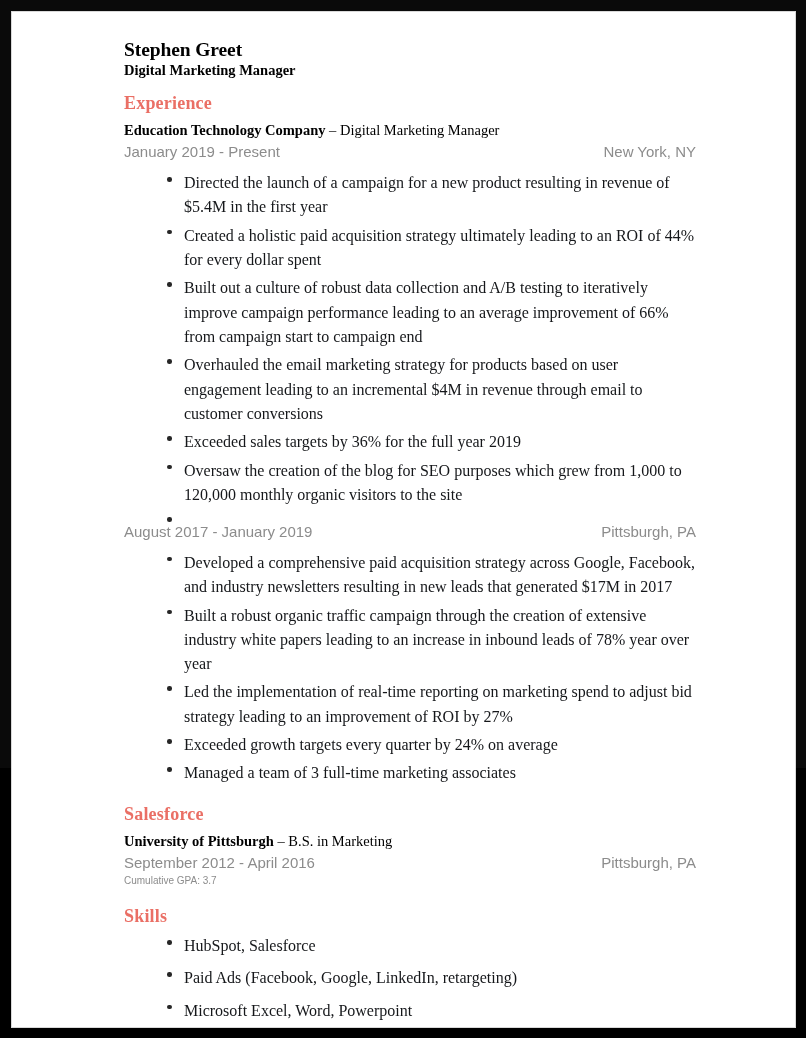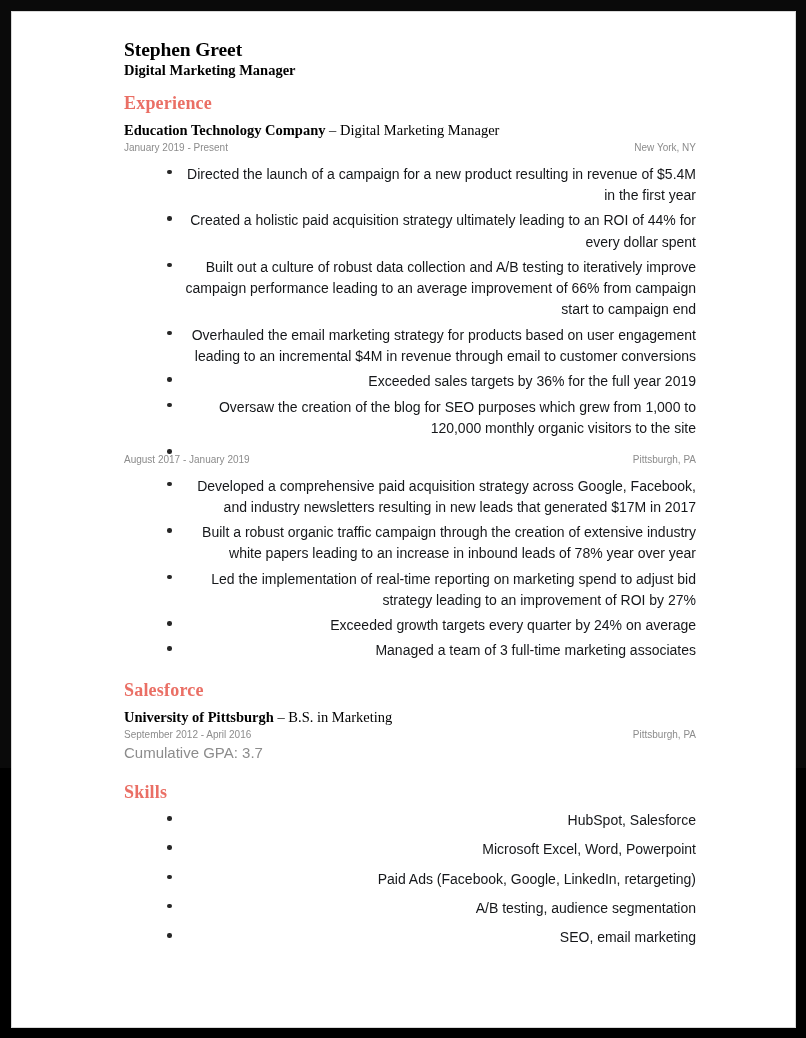--- a/index.html
+++ b/index.html
@@ -105,47 +105,46 @@
   }
   .entry-org { font-weight: bold; }
   .entry-dash { font-weight: normal; color: #111; }
   .entry-role { font-weight: normal; }
 
   .entry-meta {
     display: flex;
     justify-content: space-between;
     align-items: baseline;
     font-family: "Liberation Sans", sans-serif;
-    font-size: 10px;
+    font-size: 15px;
     color: #8c8c8c;
     line-height: 1.45;
     margin-top: 2px;
   }
   .entry-extra {
     font-family: "Liberation Sans", sans-serif;
-    font-size: 15px;
+    font-size: 10px;
     color: #8c8c8c;
     line-height: 1.45;
   }
 
   
   ul.bullets {
     list-style: none;
     margin: 8px 0 0 0;
     padding: 0;
   }
   ul.bullets li {
     position: relative;
     padding-left: 60px;
-    font-family: Liberation Sans, sans-serif;
-    font-size: 14px;
+    font-family: Liberation Serif, serif;
+    font-size: 16px;
     color: #15171a;
     line-height: 1.52;
     margin-bottom: 4px;
-    text-align: right;
   }
   ul.bullets li .dot {
     position: absolute;
     left: 43px;
     top: 6px;
     width: 4.5px;
     height: 4.5px;
     background: #262626;
     border-radius: 50%;
   }
@@ -219,21 +218,21 @@
           <span>September 2012 - April 2016</span>
           <span>Pittsburgh, PA</span>
         </div>
         <div class="entry-extra">Cumulative GPA: 3.7</div>
       </div>
 
       <div class="section-heading">Skills</div>
 
       <ul class="bullets skills">
         <li><span class="dot"></span><span>HubSpot, Salesforce</span></li>
+        <li><span class="dot"></span><span>Paid Ads (Facebook, Google, LinkedIn, retargeting)</span></li>
         <li><span class="dot"></span><span>Microsoft Excel, Word, Powerpoint</span></li>
-        <li><span class="dot"></span><span>Paid Ads (Facebook, Google, LinkedIn, retargeting)</span></li>
         <li><span class="dot"></span><span>A/B testing, audience segmentation</span></li>
         <li><span class="dot"></span><span>SEO, email marketing</span></li>
       </ul>
 
     </div>
   </div>
 </div>
 
 </body></html>

